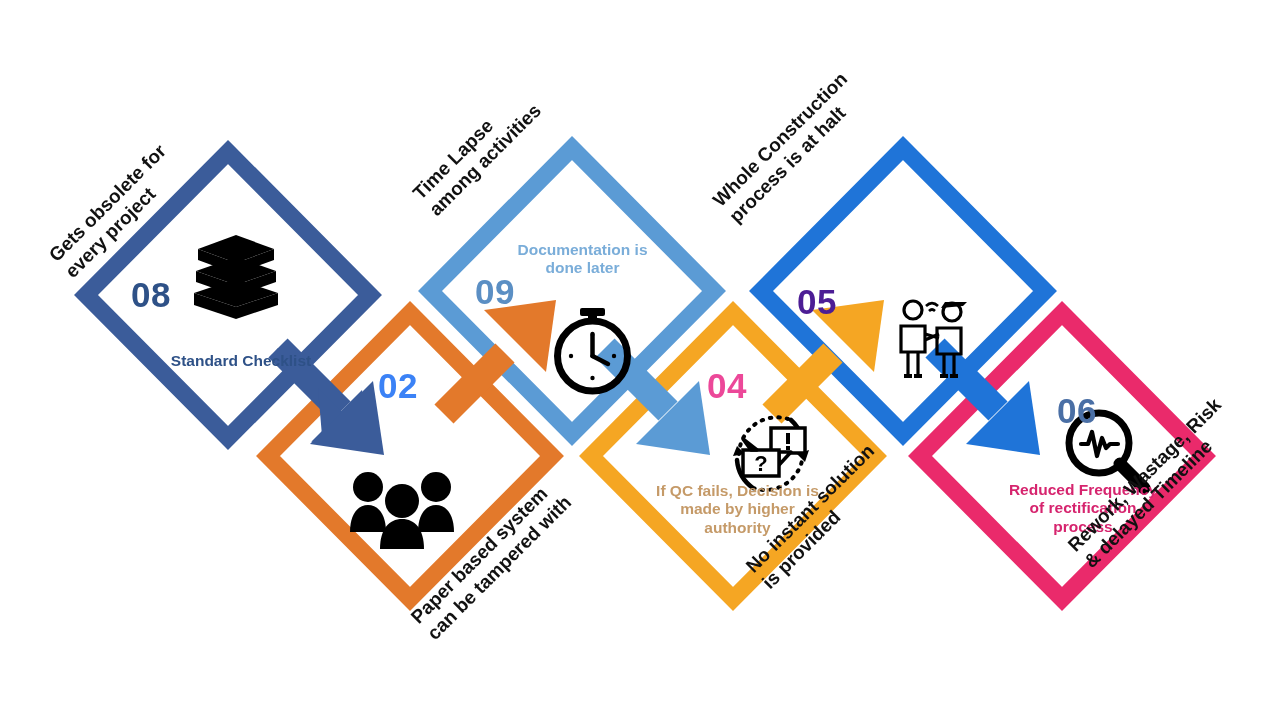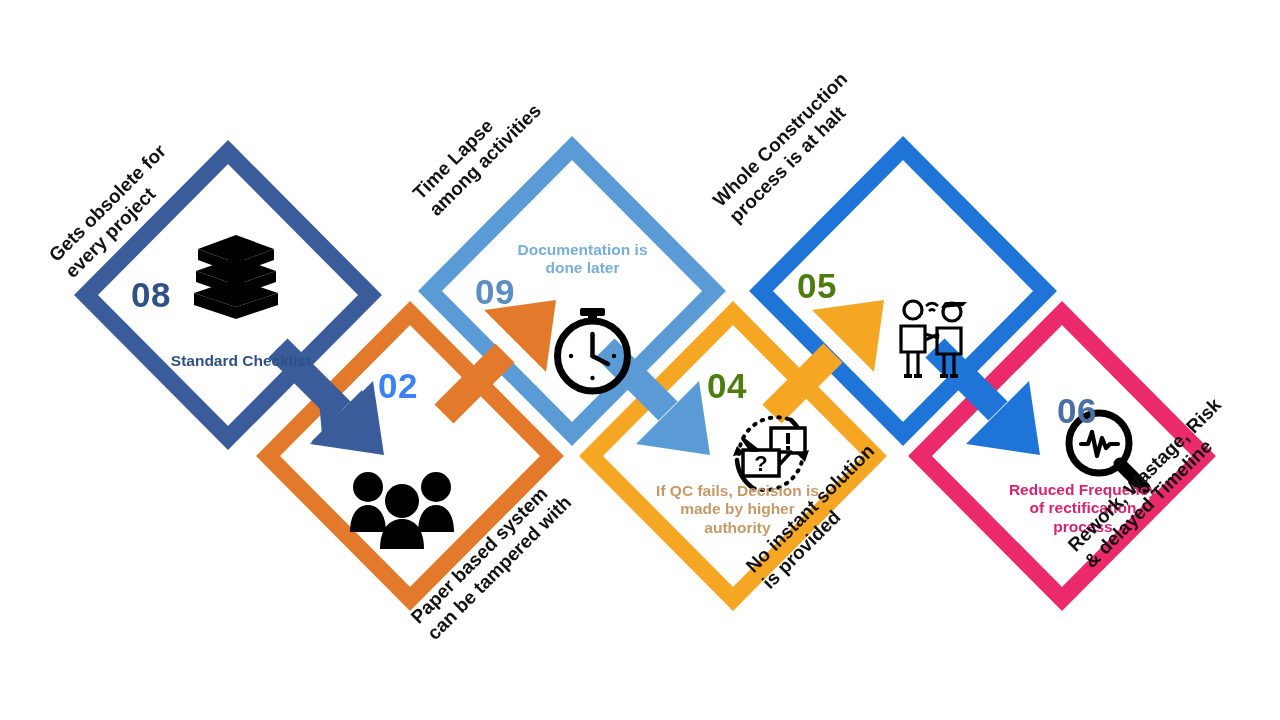--- a/index.html
+++ b/index.html
@@ -185,28 +185,28 @@
   <div class="tx num" style="left:378px;top:368px;color:#3b82f6;">02</div>
   <div class="note r45" style="left:406px;top:612px;width:250px;text-align:left;">Paper based system
 can be tampered with</div>
 
   <div class="tx num" style="left:475px;top:274px;color:#5b8fc4;">09</div>
   <div class="tx caption" style="left:490px;top:241px;width:185px;color:#7aadd9;">Documentation is
 done later</div>
   <div class="note r45" style="left:408px;top:188px;width:220px;text-align:left;">Time Lapse
 among activities</div>
 
-  <div class="tx num" style="left:707px;top:368px;color:#4d7c0f;">04</div>
+  <div class="tx num" style="left:707px;top:368px;color:#ec4899;">04</div>
   <div class="tx caption" style="left:645px;top:482px;width:185px;color:#c59a68;">If QC fails, Decision is
 made by higher
 authority</div>
   <div class="note r45" style="left:741px;top:561px;width:230px;text-align:left;">No instant solution
 is provided</div>
 
-  <div class="tx num" style="left:797px;top:268px;color:#4d7c0f;">05</div>
+  <div class="tx num" style="left:797px;top:284px;color:#4c1d95;">05</div>
   <div class="note r45" style="left:708px;top:195px;width:250px;text-align:left;">Whole Construction
 process is at halt</div>
 
   <div class="tx num" style="left:1057px;top:368px;color:#4a6fa5;margin-top:25px;">06</div>
   <div class="tx caption" style="left:988px;top:481px;width:190px;color:#d6246e;">Reduced Frequency
 of rectification
 process</div>
   <div class="note r45" style="left:1063px;top:540px;width:260px;text-align:left;">Rework, Wastage, Risk
 &amp; delayed Timeline</div>
 

